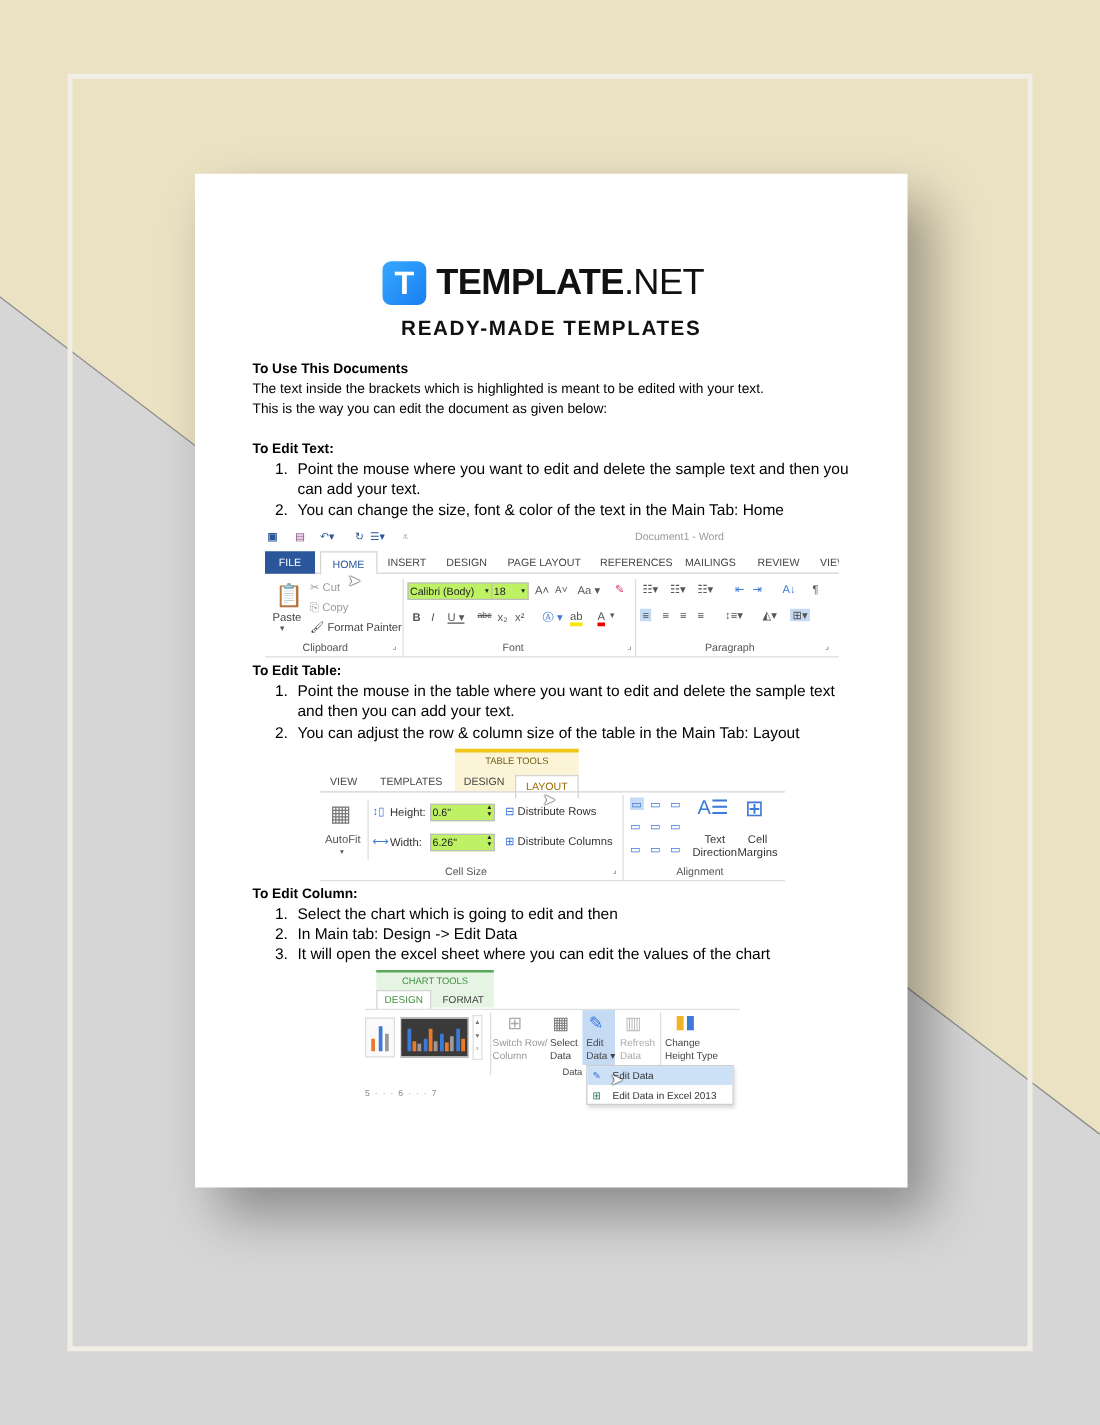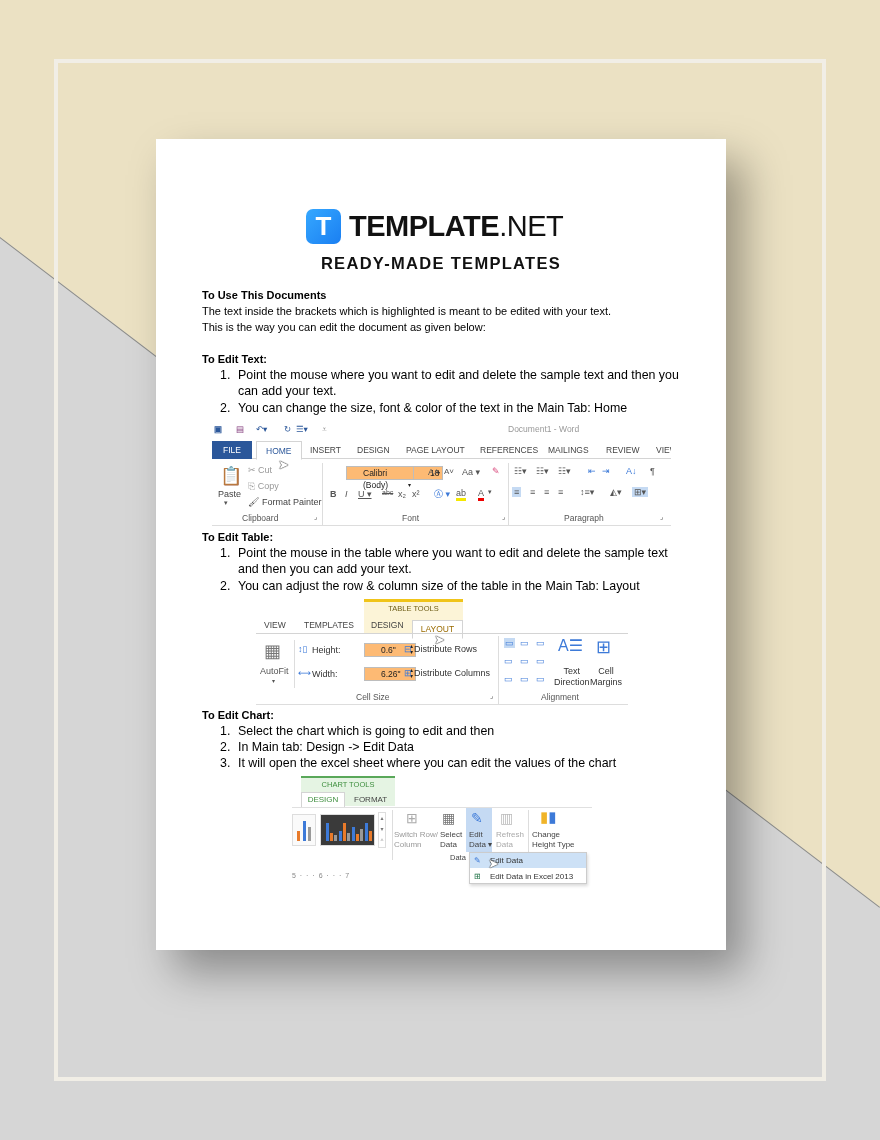--- a/index.html
+++ b/index.html
@@ -30,21 +30,21 @@
   .rib1 { position: absolute; left: 56px; top: 282px; width: 459px; height: 106px; font-size: 8.5px; color: #444; }
   .qat { position: absolute; top: 0; left: 0; height: 18px; width: 459px; }
   .qat span { position: absolute; top: 3px; }
   .doc-title { position: absolute; left: 296px; top: 4px; color: #999; font-size: 8.5px; }
   .tabs1 { position: absolute; top: 20px; left: 0; height: 18px; width: 459px; border-bottom: 1px solid #d4d4d4; }
   .tabs1 .tab { position: absolute; top: 0; height: 18px; line-height: 18px; font-size: 8.5px; color: #444; }
   .tab-file { background: #2b579a; color: #fff !important; width: 40px; text-align: center; }
   .tab-home { border: 1px solid #d4d4d4; border-bottom: 1px solid #fff; background: #fff; color: #2b579a !important; padding: 0 9px; height: 19px !important; text-align: center; }
   .grp-label { position: absolute; top: 92px; font-size: 8.5px; color: #555; }
   .vsep { position: absolute; top: 42px; width: 1px; height: 62px; background: #ddd; }
-  .combo { position: absolute; height: 14px; border: 1px solid #bdbdbd; background: #fdba74; font-size: 8.5px; line-height: 12px; padding-left: 16px; color: #222; margin-left: 20px; }
+  .combo { position: absolute; height: 14px; border: 1px solid #bdbdbd; background: #bef264; font-size: 8.5px; line-height: 12px; padding-left: 1px; color: #222; }
   .icn { position: absolute; font-size: 9px; color: #555; }
   .hl { background: #c5daf3; }
 
   
   .rib2 { position: absolute; left: 100px; top: 460px; width: 372px; height: 106px; font-size: 8.5px; color: #444; }
   .tt-band { position: absolute; left: 108px; top: 0; width: 99px; height: 34px; background: #fcf4d7; border-top: 3px solid #f0c419; }
   .tt-label { position: absolute; left: 108px; top: 5px; width: 99px; text-align: center; font-size: 7.5px; color: #6d5d16; }
   .tabs2 .tab { position: absolute; top: 21px; font-size: 8.5px; color: #444; }
   .tab-layout { position: absolute; left: 156px; top: 16px; width: 51px; height: 19px; background: #fff; border: 1px solid #d4d4d4; border-bottom: 1px solid #fff; color: #9a6b00 !important; text-align: center; line-height: 17px; }
   .rib2-body { position: absolute; left: 0; top: 34px; width: 372px; height: 72px; border-top: 1px solid #d4d4d4; }
@@ -213,21 +213,21 @@
       <span class="icn" style="left:280px;top:40px;color:#3d7ad8">▭</span>
       <span class="icn" style="left:302px;top:2px;font-size:16px;color:#3d7ad8">A☰</span>
       <span class="icn" style="left:298px;top:32px;text-align:center;line-height:11px;color:#333"><span>Text</span><br><span>Direction</span></span>
       <span class="icn" style="left:340px;top:2px;font-size:18px;color:#3d7ad8">⊞</span>
       <span class="icn" style="left:334px;top:32px;text-align:center;line-height:11px;color:#333"><span>Cell</span><br><span>Margins</span></span>
       <span class="grp-label" style="left:285px;top:58px">Alignment</span>
       <div style="position:absolute;left:0;top:70px;width:372px;height:1px;background:#ddd"></div>
     </div>
   </div>
 
-  <div class="txt b" style="top:568px">To Edit Chart:</div>
+  <div class="txt b" style="top:568px">To Edit Column:</div>
   <div class="li" style="top:584px">
       <span class="n">1.</span>
       <span class="t">Select the chart which is going to edit and then</span>
     </div>
   <div class="li" style="top:600px">
       <span class="n">2.</span>
       <span class="t">In Main tab: Design -&gt; Edit Data</span>
     </div>
   <div class="li" style="top:616px">
       <span class="n">3.</span>

